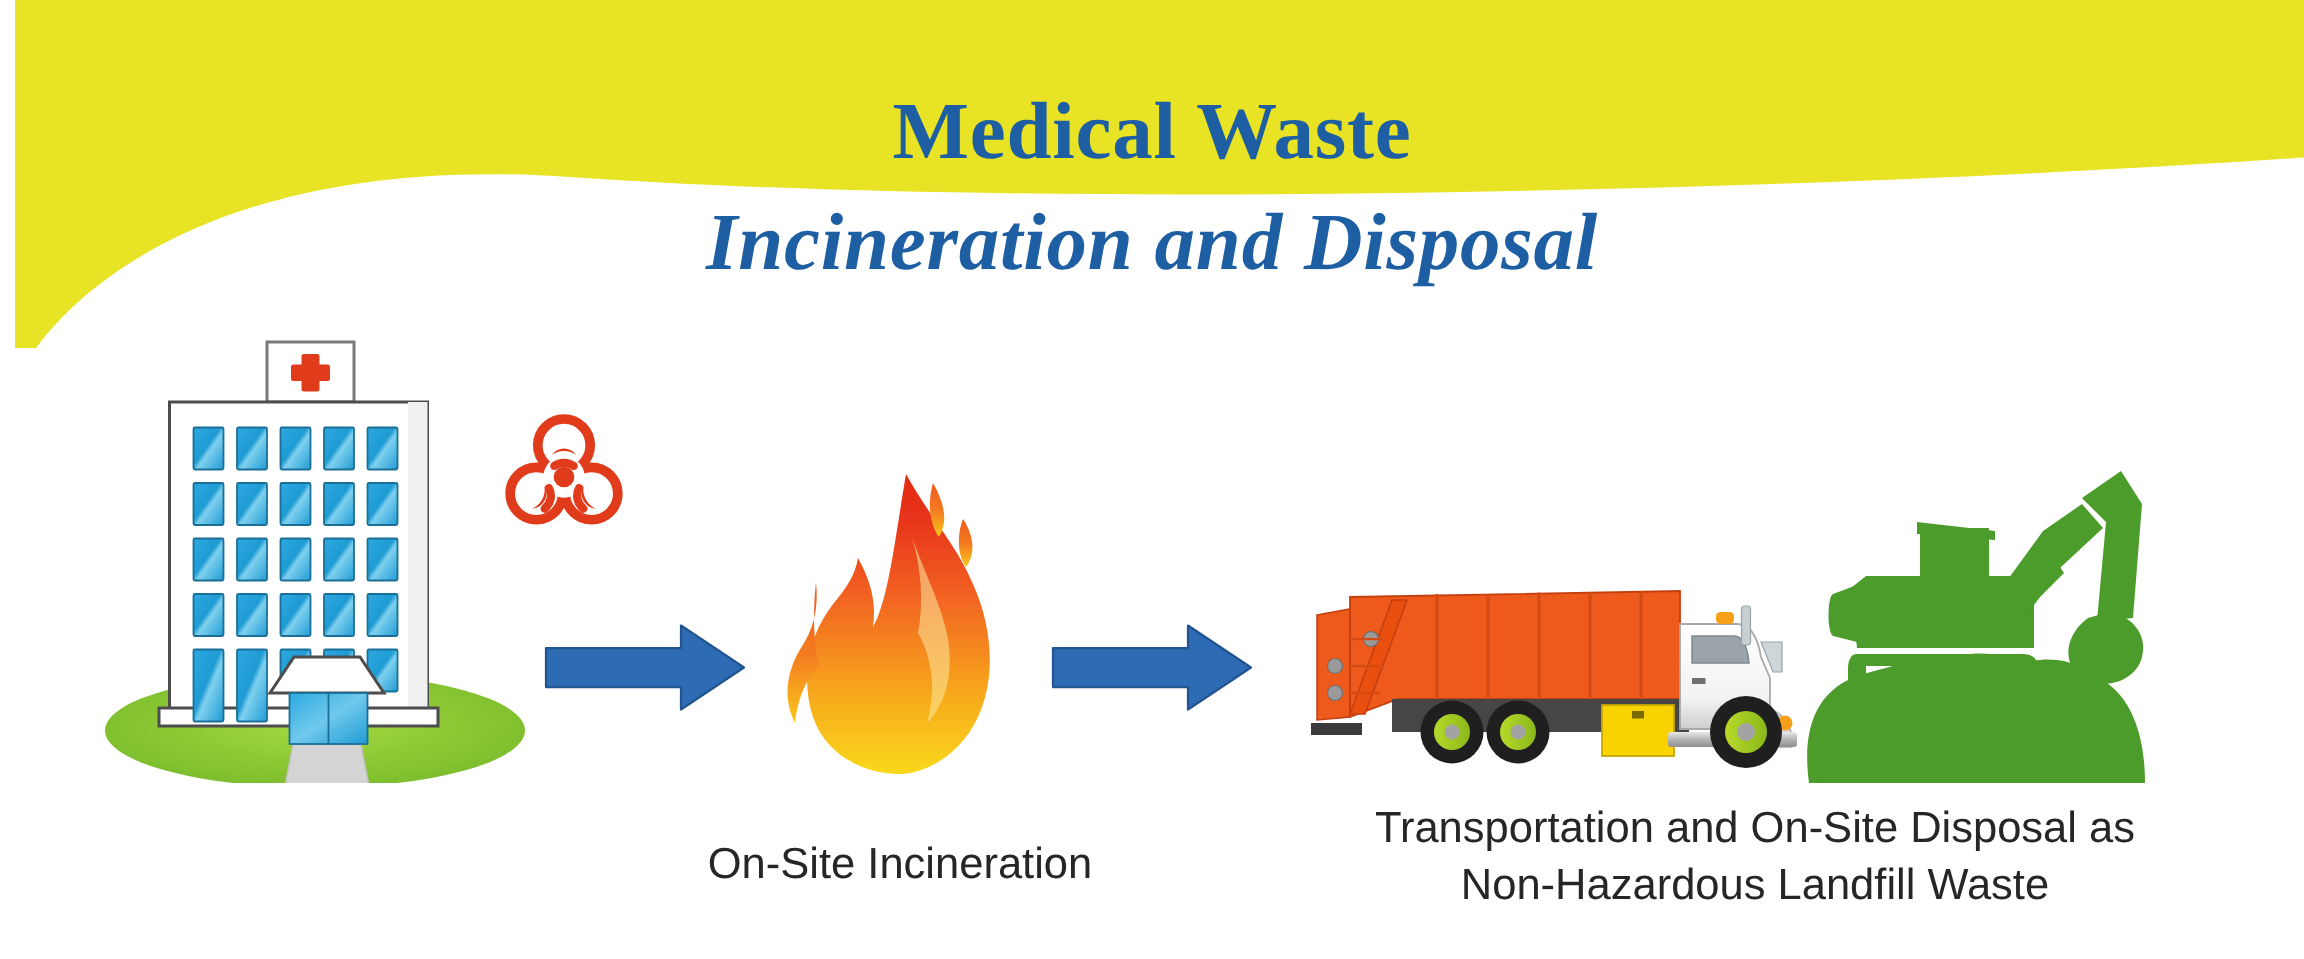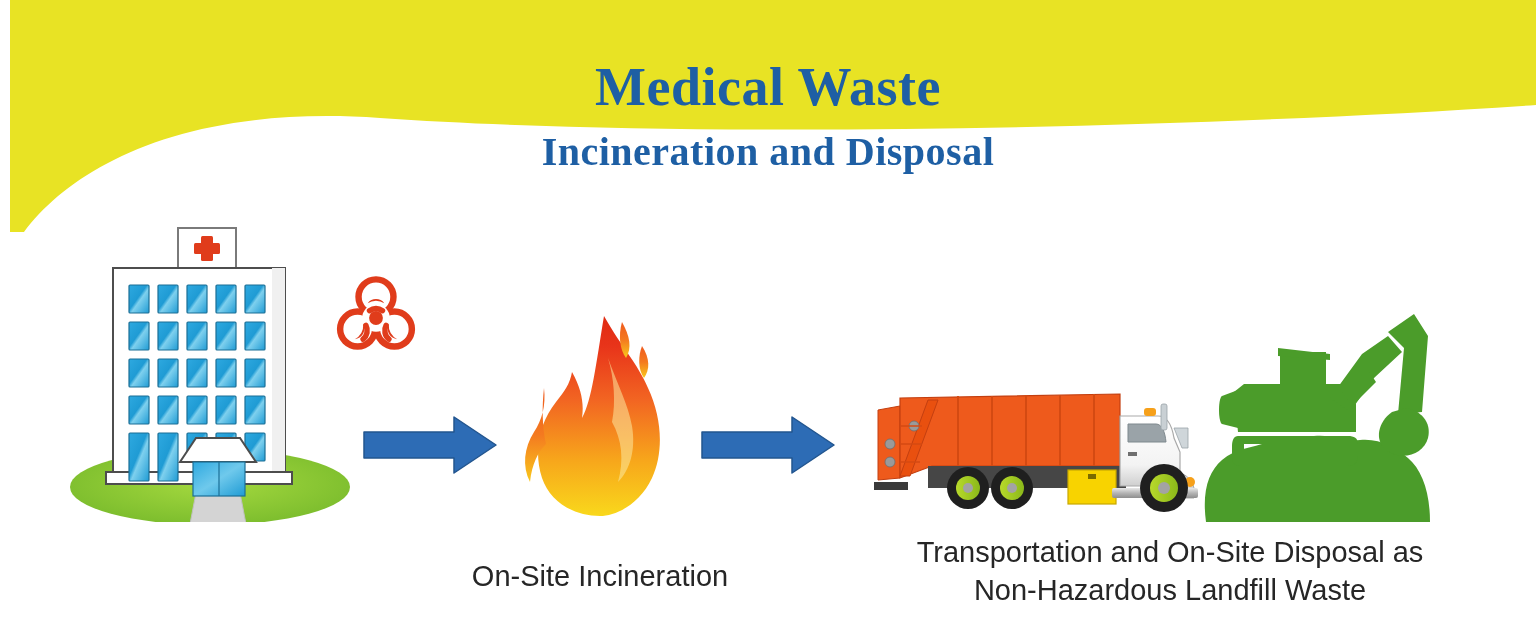--- a/index.html
+++ b/index.html
@@ -36,21 +36,21 @@
     font-family: "Liberation Serif", serif;
     font-weight: bold;
     color: #1e5fa4;
     letter-spacing: 0.5px;
     line-height: 1.30;
   }
   .title-line {
     display: block;
   }
   .title-line-1 { font-size: 54px; }
-  .title-line-2 { font-size: 40px; margin-top: 4px; }
+  .title-line-2 { font-size: 54px; margin-top: 4px; font-style: italic; }
 
   
   .caption {
     position: absolute;
     text-align: center;
     color: #262626;
     font-family: "Liberation Sans", sans-serif;
     font-size: 29px;
     line-height: 1.32;
     white-space: pre-line;

